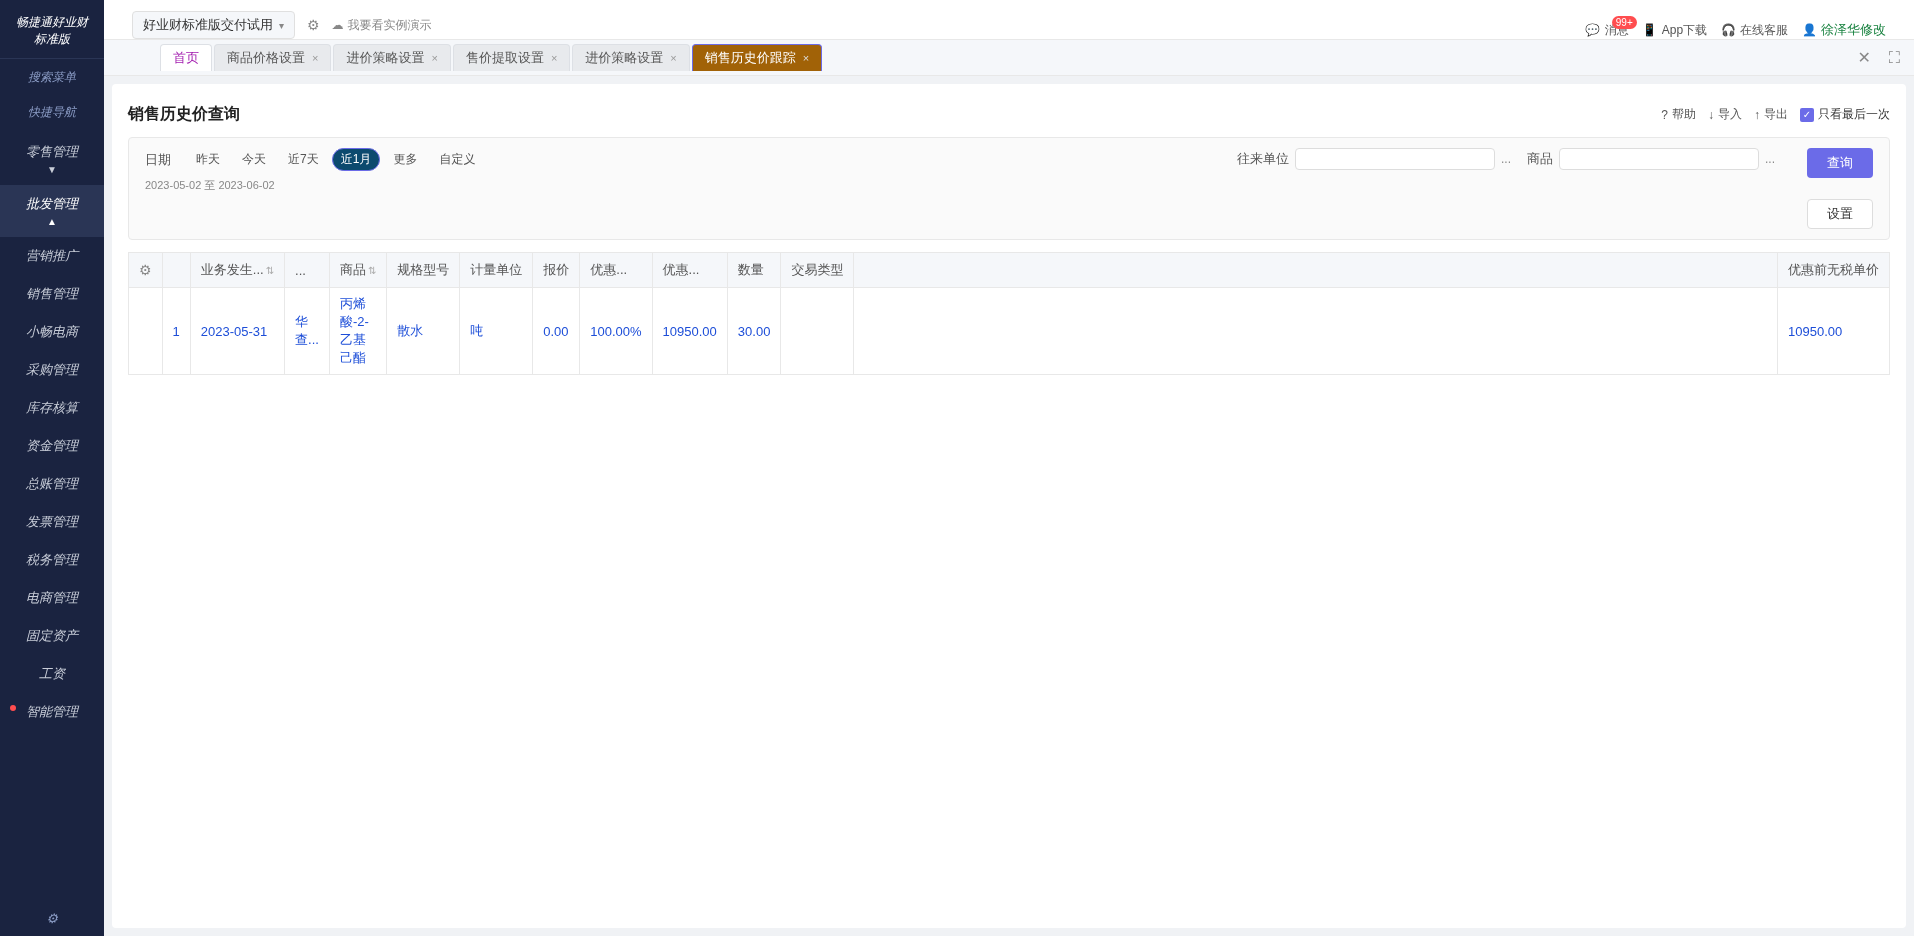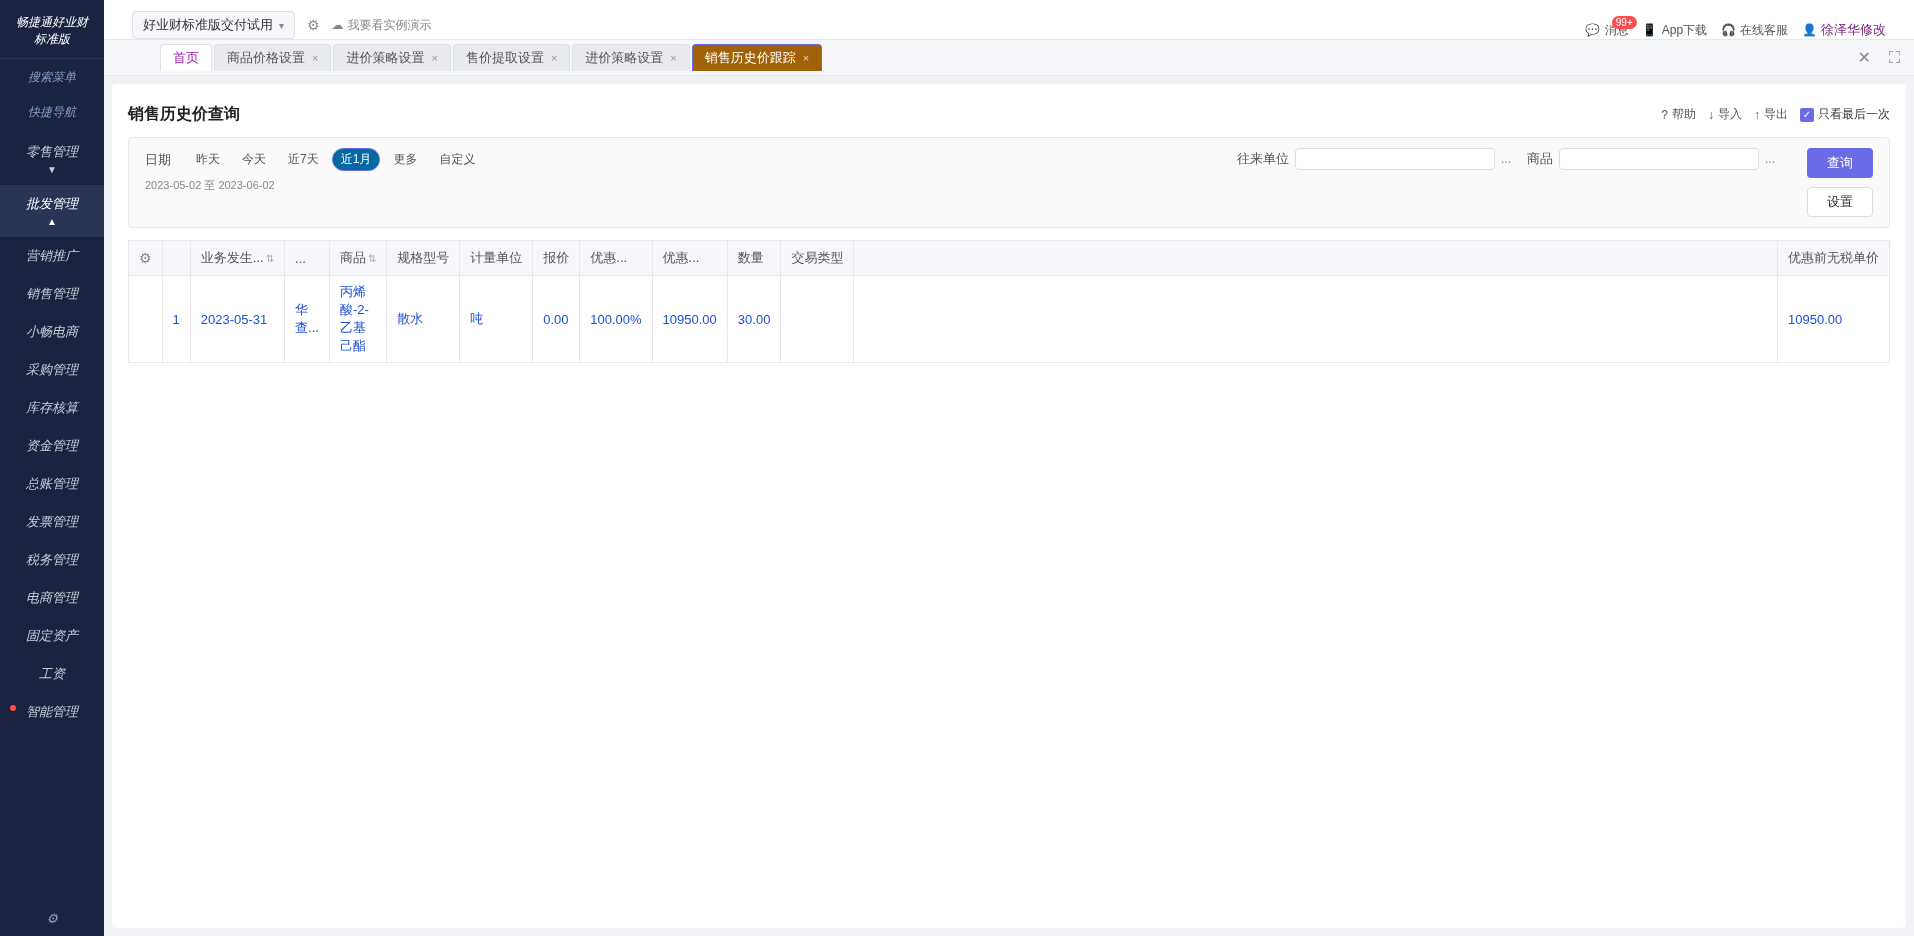--- a/index.html
+++ b/index.html
@@ -23,21 +23,21 @@
     
     .topbar { background: #fff; display: flex; align-items: flex-end; padding: 0 28px; height: 40px; border-bottom: 1px solid #e8e8e8; flex-shrink: 0; }
     .topbar-left { display: flex; align-items: center; gap: 8px; flex: 1; }
     .module-selector { display: flex; align-items: center; gap: 6px; background: #f5f7fa; border: 1px solid #e0e0e0; border-radius: 4px; padding: 4px 10px; cursor: pointer; font-size: 13px; color: #333; }
     .module-selector .chevron { font-size: 10px; color: #888; }
     .module-settings-btn { color: #888; cursor: pointer; font-size: 14px; padding: 4px; }
     .demo-link { display: flex; align-items: center; gap: 4px; color: #888; font-size: 12px; cursor: pointer; }
     .topbar-right { display: flex; align-items: center; gap: 14px; }
     .topbar-right-item { display: flex; align-items: center; gap: 4px; color: #555; font-size: 12px; cursor: pointer; position: relative; }
     .badge { background: #ff4d4f; color: #fff; border-radius: 10px; font-size: 10px; padding: 1px 4px; position: absolute; top: -6px; right: -8px; }
-    .user-name { font-size: 13px; color: #701a75; }
+    .user-name { font-size: 13px; color: #15803d; }
 
     
     .tabs-bar { background: #f5f7fa; border-bottom: 1px solid #e8e8e8; display: flex; align-items: center; padding: 0 8px; height: 36px; flex-shrink: 0; gap: 2px; }
     .tab { display: flex; align-items: center; gap: 5px; padding: 4px 12px; border-radius: 4px 4px 0 0; font-size: 13px; cursor: pointer; white-space: nowrap; color: #555; background: #e8eaed; border: 1px solid #dde0e5; border-bottom: none; }
     .tab.active { background: #a16207; color: #fff; border-color: #6b6be8; }
     .tab.home { background: #fff; border-color: #dde0e5; color: #a21caf; margin-left: 48px; }
     .tab .close-btn { font-size: 11px; color: #999; cursor: pointer; margin-left: 2px; }
     .tab.active .close-btn { color: #ddd; }
     .tabs-right-actions { margin-left: auto; display: flex; align-items: center; gap: 6px; }
     .tab-action-btn { background: none; border: none; cursor: pointer; color: #888; font-size: 16px; padding: 2px 6px; }
@@ -53,29 +53,29 @@
     .only-last-checkbox { display: flex; align-items: center; gap: 4px; font-size: 12px; color: #333; cursor: pointer; }
     .checkbox-blue { width: 14px; height: 14px; background: #6b6be8; border-radius: 2px; display: inline-flex; align-items: center; justify-content: center; color: #fff; font-size: 10px; flex-shrink: 0; }
 
     
     .filter-bar { background: #fafafa; border: 1px solid #e8e8e8; border-radius: 4px; padding: 10px 16px; margin-bottom: 12px; }
     .filter-row { display: flex; align-items: center; gap: 16px; flex-wrap: wrap; }
     .filter-item { display: flex; align-items: center; gap: 6px; }
     .filter-label { font-size: 13px; color: #555; white-space: nowrap; }
     .date-options { display: flex; gap: 4px; }
     .date-btn { padding: 2px 8px; border-radius: 12px; font-size: 12px; cursor: pointer; border: 1px solid transparent; color: #555; }
-    .date-btn.active { background: #0369a1; color: #fff; border-color: #6b6be8; border-radius: 12px; }
+    .date-btn.active { background: #0c4a6e; color: #fff; border-color: #6b6be8; border-radius: 12px; }
     .date-range-text { font-size: 11px; color: #888; }
     .filter-input { border: 1px solid #ddd; border-radius: 4px; padding: 3px 8px; font-size: 12px; width: 180px; color: #333; }
     .filter-more-btn { color: #888; font-size: 12px; cursor: pointer; }
 
     
     .btn-primary { background: #6b6be8; color: #fff; border: none; border-radius: 4px; padding: 6px 20px; font-size: 13px; cursor: pointer; }
     .btn-default { background: #fff; color: #333; border: 1px solid #ddd; border-radius: 4px; padding: 5px 16px; font-size: 13px; cursor: pointer; }
-    .filter-buttons { display: flex; flex-direction: column; gap: 9px; margin-left: 16px; }
+    .filter-buttons { display: flex; flex-direction: column; gap: 21px; margin-left: 16px; }
 
     
     .data-table { width: 100%; border-collapse: collapse; font-size: 13px; }
     .data-table th { background: #f5f7fa; border: 1px solid #e8e8e8; padding: 8px 10px; text-align: left; color: #555; font-weight: normal; white-space: nowrap; position: sticky; top: 0; }
     .data-table th .sort-icon { color: #aaa; font-size: 10px; margin-left: 2px; }
     .data-table td { border: 1px solid #e8e8e8; padding: 7px 10px; color: #1d4ed8; }
     .data-table th.settings-col { width: 36px; text-align: center; }
     .col-settings-icon { color: #888; cursor: pointer; font-size: 14px; }
     .table-wrapper { overflow-x: auto; }
   </style>

